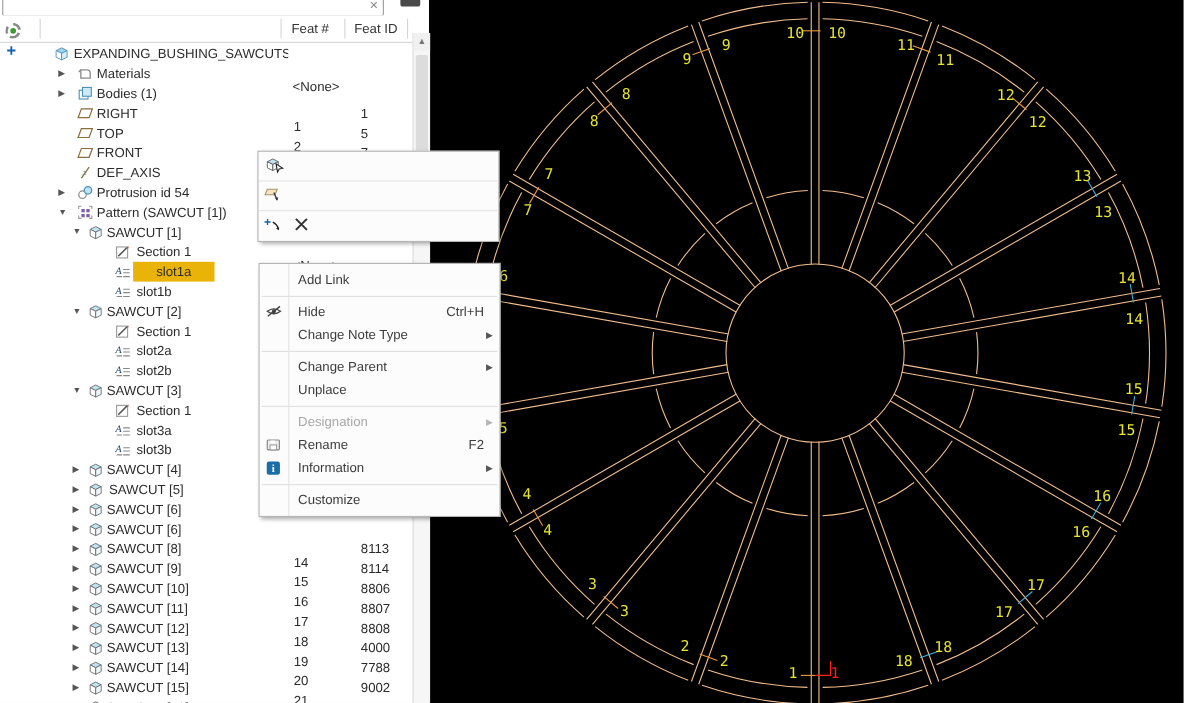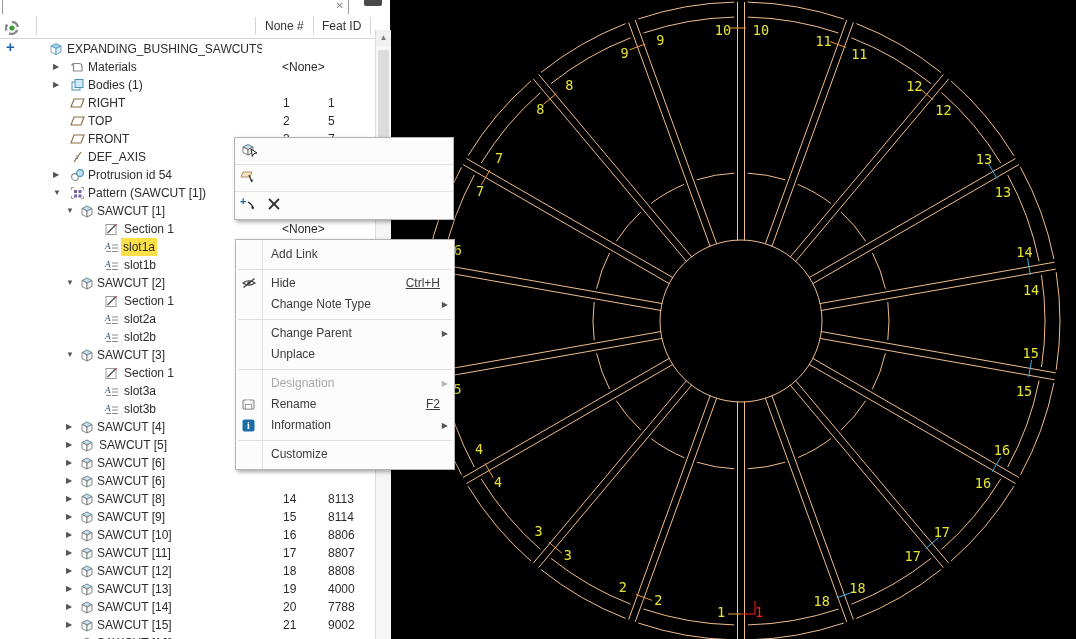--- a/index.html
+++ b/index.html
@@ -19,42 +19,42 @@
   #col-feat-num{left:265px;}
   #col-feat-id{left:322px;}
   #gutter-icons{position:absolute;left:0;top:14px;width:38px;height:625px;}
   #tree-settings-icon{position:absolute;left:5px;top:7px;width:14px;height:14px;}
   #add-button{position:absolute;left:6px;top:26px;color:#1860a8;font-weight:bold;font-size:15px;line-height:14px;cursor:pointer;}
   #tree-rows{position:absolute;left:0;top:40px;width:374px;height:599px;overflow:hidden;}
   .trow{position:absolute;left:0;width:374px;height:18px;line-height:18px;white-space:nowrap;}
   .trow .arrow{position:absolute;top:0;font-size:8px;color:#555;line-height:18px;cursor:pointer;}
   .trow .ticon{position:absolute;top:2px;width:15px;height:14px;}
   .trow .tlabel{position:absolute;top:0;line-height:18px;}
-  .trow .tlabel.sel{background:#fde047;padding:0 2px;margin-left:-3px;}
-  .trow .fnum{position:absolute;left:267px;top:0;margin-left:16px;}
+  .trow .tlabel.sel{background:#eab308;padding:0 21px;margin-left:-3px;}
+  .trow .fnum{position:absolute;left:267px;top:12px;}
   .trow .fid{position:absolute;left:328px;top:0;}
   
   #vscroll{position:absolute;left:375px;top:30px;width:15px;height:609px;background:#f6f6f6;border-left:1px solid #dcdcdc;}
   #vscroll .sbtn{position:absolute;left:0;top:0;width:15px;height:16px;background:#f0f0f0;color:#777;
                  font-size:8px;text-align:center;line-height:16px;cursor:pointer;}
   #vscroll .thumb{position:absolute;left:2px;top:20px;width:11px;height:96px;background:#dcdcdc;border-radius:2px;cursor:pointer;}
   
   #mini-toolbar{position:absolute;left:234px;top:137px;width:218px;height:81px;background:#fcfcfc;
                 border:1px solid #b5b5b5;box-shadow:2px 2px 4px rgba(0,0,0,.35);}
   .mt-row{position:relative;height:26px;border-bottom:1px solid #e4e4e4;}
   .mt-row:last-child{border-bottom:none;}
   .mt-ic{position:absolute;top:4px;width:20px;height:18px;cursor:pointer;}
   
   #context-menu{position:absolute;left:235px;top:239px;width:218px;background:#fcfcfc;
                 border:1px solid #b5b5b5;box-shadow:2px 2px 4px rgba(0,0,0,.35);padding:4px 0;}
   #context-menu .gutter-line{position:absolute;left:26px;top:0;bottom:0;width:1px;background:#e4e4e4;}
   .mi{position:relative;height:21px;line-height:21px;cursor:pointer;}
   .mi .milabel{position:absolute;left:35px;top:0;color:#3c3c3c;}
   .mi.disabled .milabel{color:#a8a8a8;cursor:default;}
-  .mi .shortcut{position:absolute;right:14px;top:0;color:#3c3c3c;text-decoration:underline;}
+  .mi .shortcut{position:absolute;right:14px;top:0;color:#3c3c3c;}
   .mi .subarrow{position:absolute;right:6px;top:0;font-size:8px;color:#555;}
   .mi.disabled .subarrow{color:#b5b5b5;}
   .mi .micon{position:absolute;left:5px;top:3px;width:16px;height:15px;}
   .msep{height:8px;position:relative;}
   .msep:after{content:"";position:absolute;left:2px;right:2px;top:4px;height:1px;background:#e0e0e0;}
 </style>
 </head>
 <body>
 
 <div id="app">
@@ -144,21 +144,21 @@
     <div id="search-box">
       <span class="clear">✕</span>
     </div>
     <div id="top-icon-frag"></div>
 
     <div id="tree-header">
       <div class="hsep" style="left:36px"></div>
       <div class="hsep" style="left:255px"></div>
       <div class="hsep" style="left:313px"></div>
       <div class="hsep" style="left:370px"></div>
-      <span id="col-feat-num">None #</span>
+      <span id="col-feat-num">Feat #</span>
       <span id="col-feat-id">Feat ID</span>
     </div>
 
     <div id="gutter-icons">
       <svg id="tree-settings-icon" viewBox="0 0 14 14">
         <path d="M7 1 A6 6 0 0 1 12.8 6" fill="none" stroke="#8a8a8a" stroke-width="2.4"></path>
         <path d="M12.2 9 A6 6 0 0 1 4 12.4" fill="none" stroke="#8a8a8a" stroke-width="2.4"></path>
         <path d="M1.4 9.5 A6 6 0 0 1 2.2 3.4" fill="none" stroke="#8a8a8a" stroke-width="2.4"></path>
         <circle cx="7" cy="7" r="2.6" fill="#3f9c35"></circle>
       </svg>

